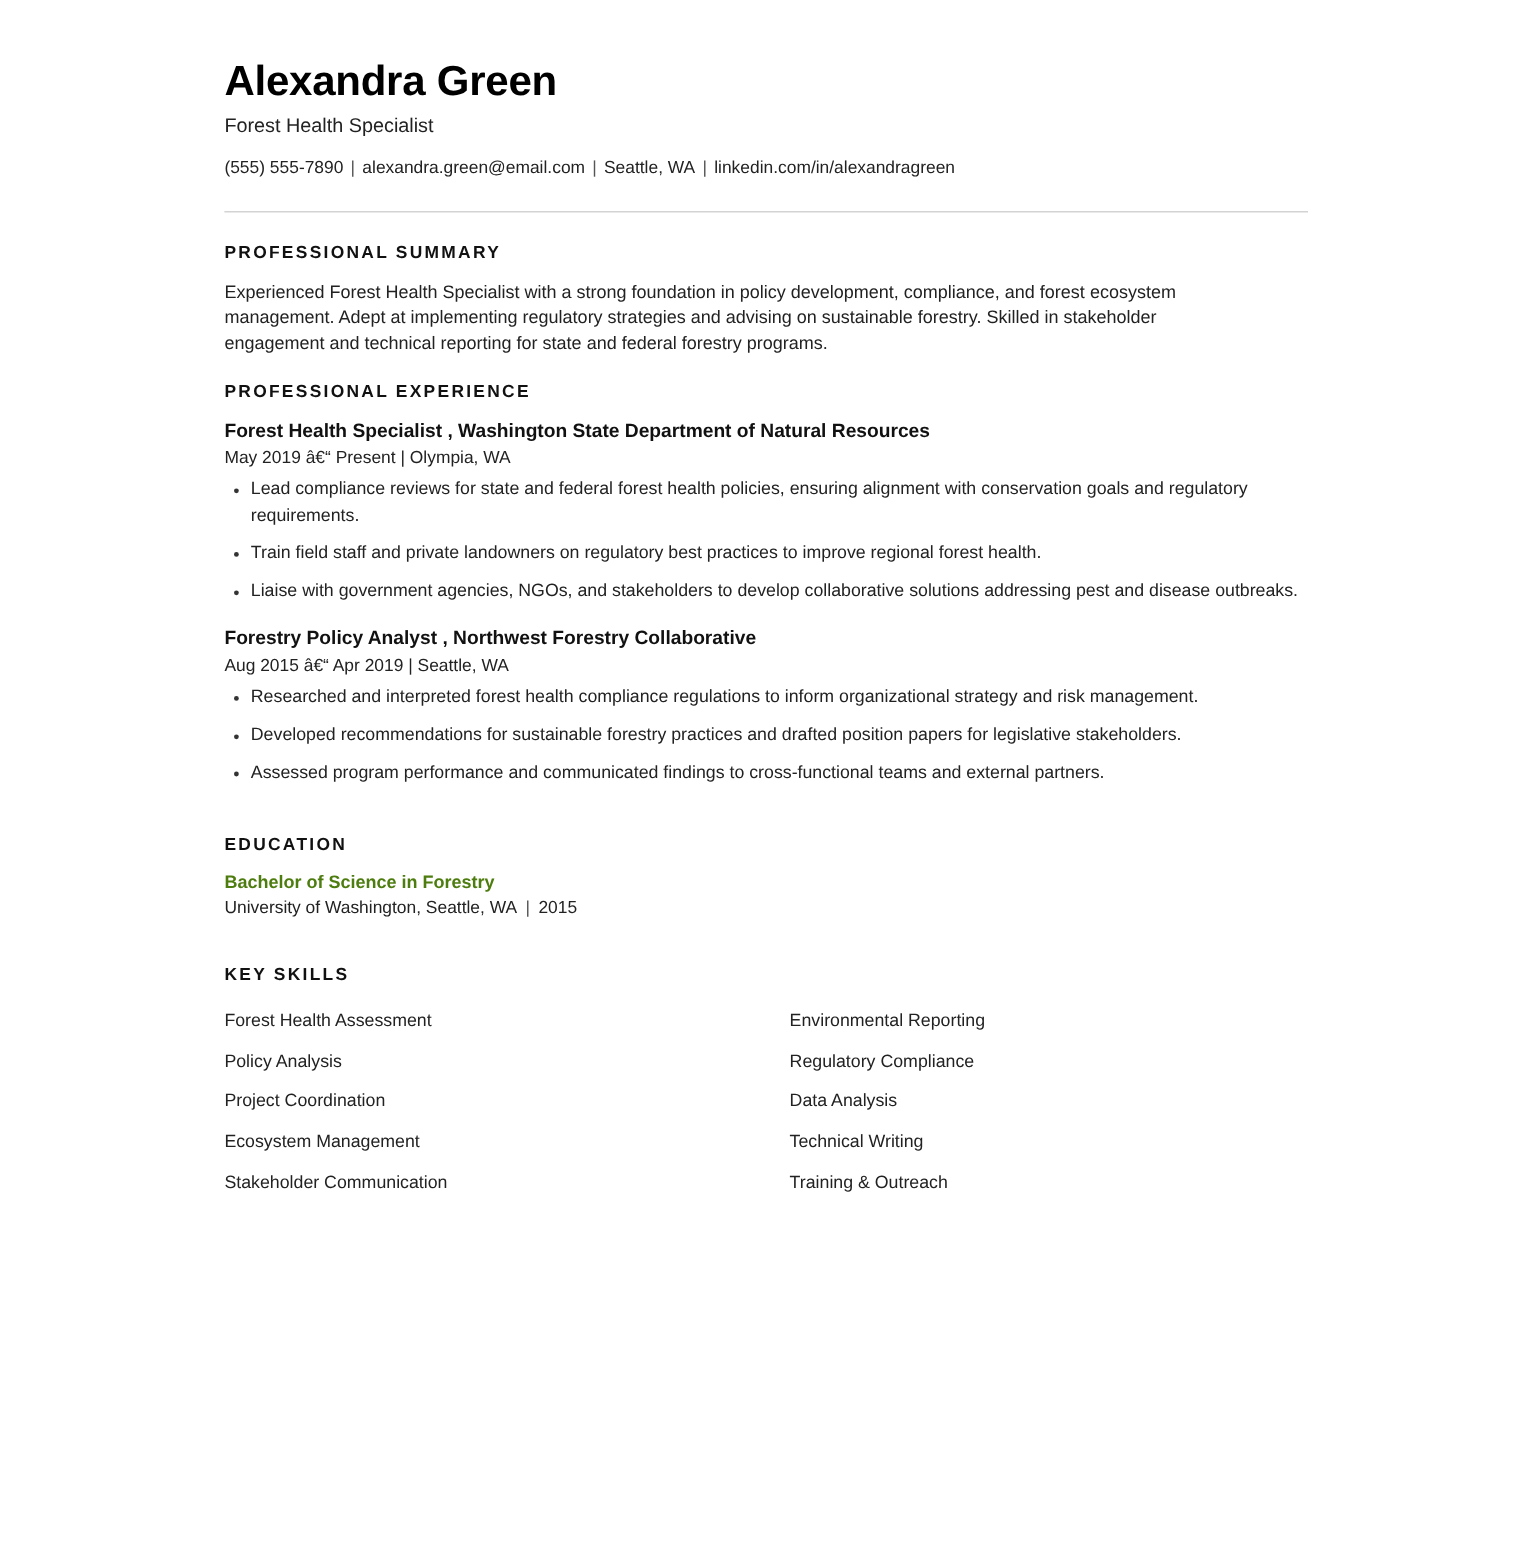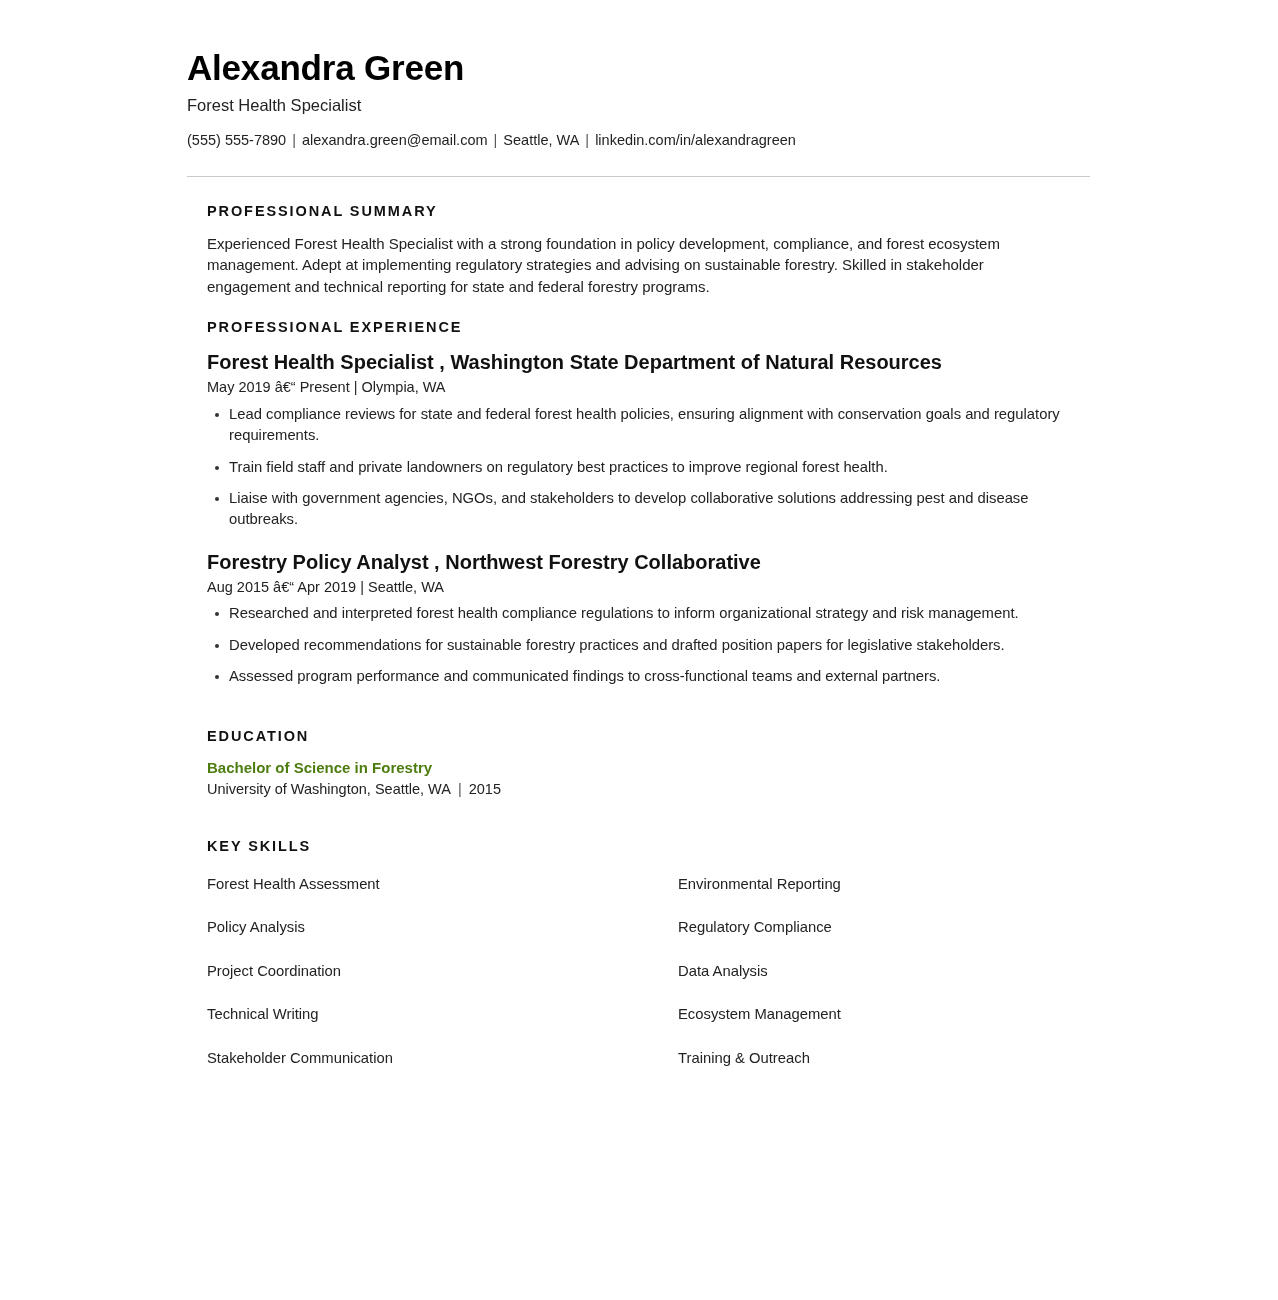--- a/index.html
+++ b/index.html
@@ -61,21 +61,21 @@
 
   .divider {
     border: none;
     border-top: 1px solid #c9c9c9;
     margin: 26px 0 0 0;
     width: 903px;
     height: 0;
   }
 
   
-  .section { margin-top: 26px; margin-left: 20px; }
+  .section { margin-top: 26px; }
   .section.exp { margin-top: 22px; }
   .section.edu { margin-top: 40px; }
   .section.cert { margin-top: 38px; }
   .section.skills { margin-top: 38px; }
 
   .section-title {
     font-size: 14.5px;
     font-weight: bold;
     letter-spacing: 1.9px;
     text-transform: uppercase;
@@ -88,21 +88,21 @@
     line-height: 1.42;
     color: #222222;
     margin: 0;
     max-width: 860px;
   }
 
   
   .job { margin-bottom: 2px; }
   .job + .job { margin-top: 18px; }
   .job-title {
-    font-size: 20px;
+    font-size: 16px;
     font-weight: bold;
     color: #111111;
     line-height: 1.35;
     margin: 0 0 2px 0;
   }
   .job-meta {
     font-size: 14.5px;
     color: #222222;
     line-height: 1.35;
     margin: 0 0 6px 0;
@@ -149,21 +149,21 @@
   }
   .meta-sep {
     padding: 0 7px;
     color: #555555;
   }
 
   
   .skills-grid {
     display: grid;
     grid-template-columns: 471px 1fr;
-    row-gap: 10px;
+    row-gap: 0;
     max-width: 900px;
   }
   .skill-item {
     font-size: 14.8px;
     color: #222222;
     line-height: 1.32;
     padding: 7px 0;
   }
 </style>
 </head>
@@ -221,21 +221,21 @@
 
     <section class="section skills">
       <h2 class="section-title">KEY SKILLS</h2>
       <div class="skills-grid">
         <div class="skill-item">Forest Health Assessment</div>
         <div class="skill-item">Environmental Reporting</div>
         <div class="skill-item">Policy Analysis</div>
         <div class="skill-item">Regulatory Compliance</div>
         <div class="skill-item">Project Coordination</div>
         <div class="skill-item">Data Analysis</div>
+        <div class="skill-item">Ecosystem Management</div>
         <div class="skill-item">Technical Writing</div>
-        <div class="skill-item">Ecosystem Management</div>
         <div class="skill-item">Stakeholder Communication</div>
         <div class="skill-item">Training &amp; Outreach</div>
       </div>
     </section>
 
   </div>
 </div>
 
 </body></html>

